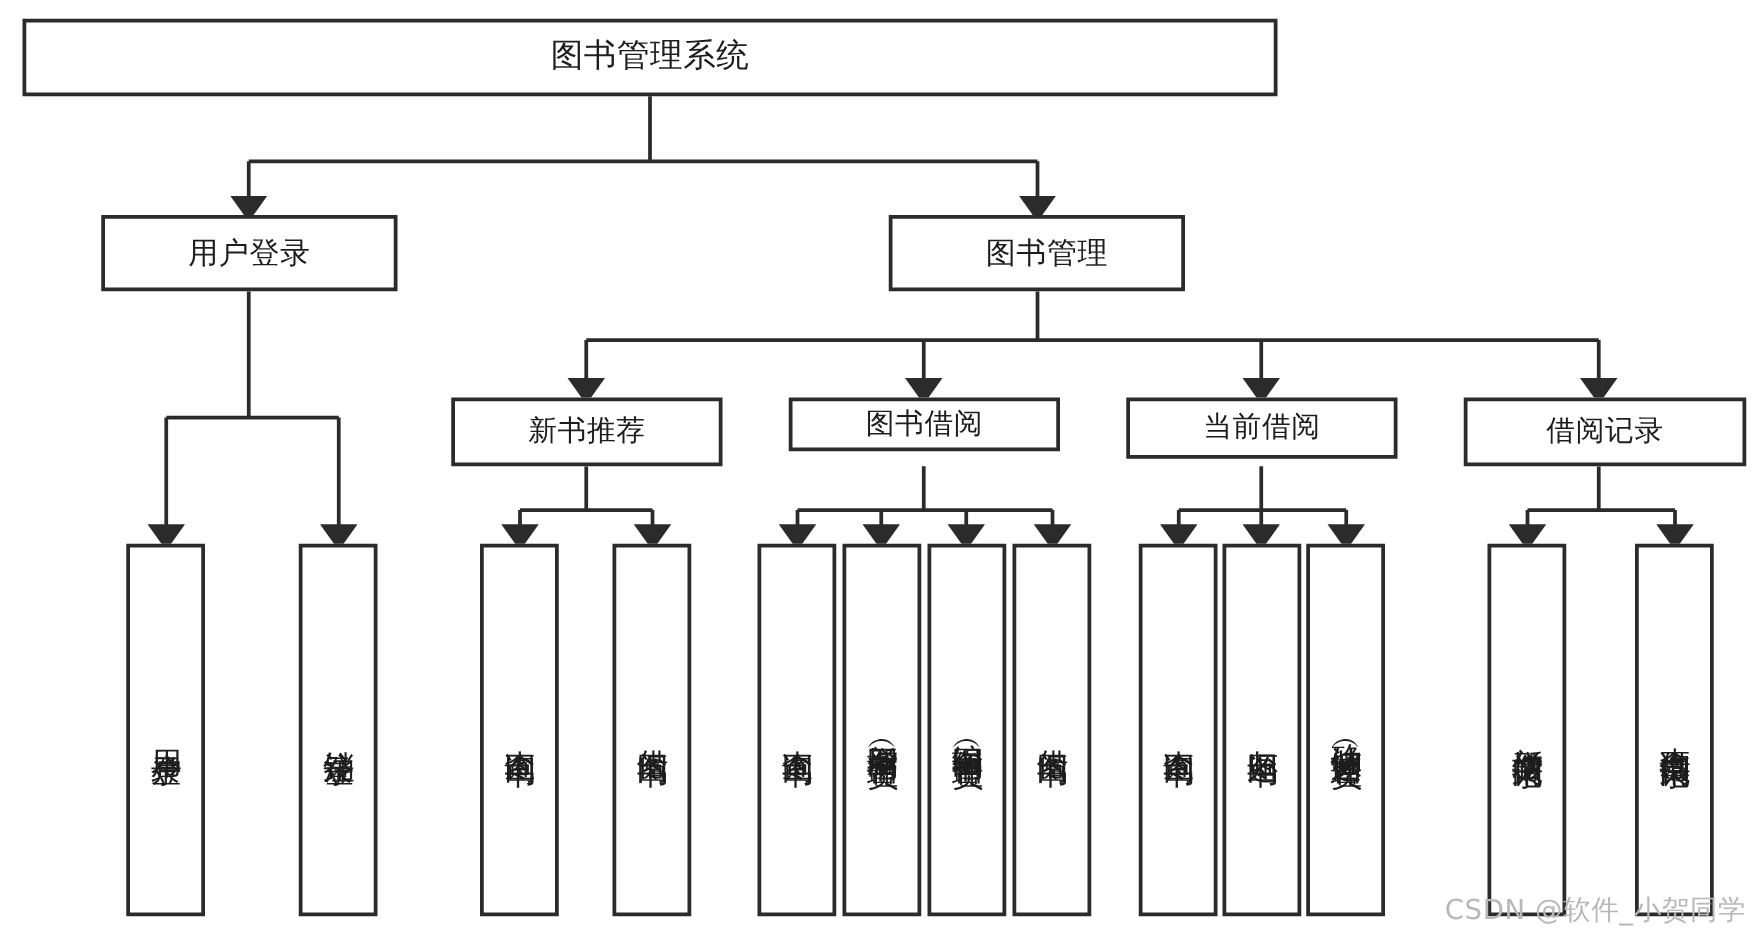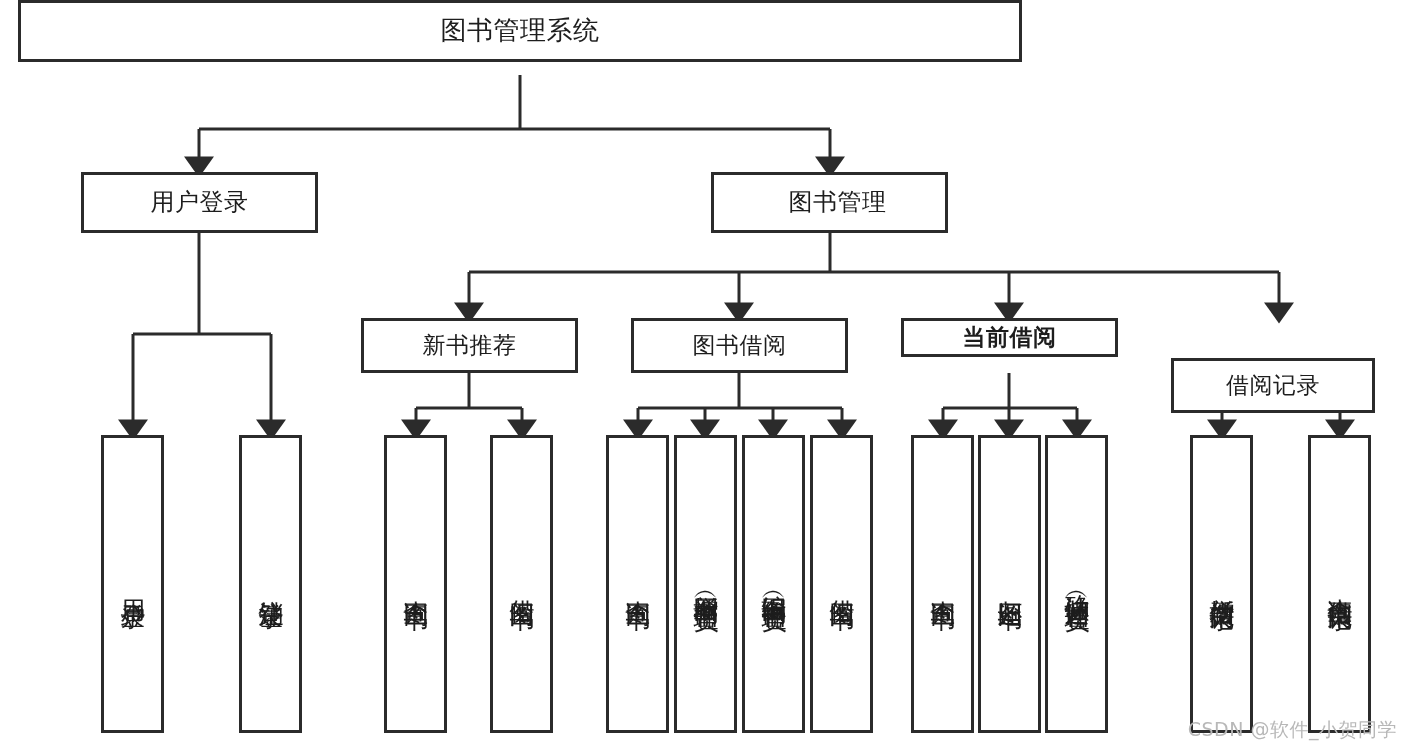--- a/index.html
+++ b/index.html
@@ -53,21 +53,21 @@
     line-height:1.12;
     letter-spacing:2px;
     white-space:nowrap;
   }
 
   
   #watermark{
     position:absolute;
     right:8px;
     bottom:4px;
-    font-size:19px;
+    font-size:22px;
     color:#b8b8b8;
     letter-spacing:0.5px;
     white-space:nowrap;
     pointer-events:none;
   }
 </style>
 </head>
 <body>
 
 <div id="canvas">
@@ -115,45 +115,45 @@
       <path d="M1009,408 L1009,429" marker-end="url(#arw)"></path>
       <path d="M1077,408 L1077,429" marker-end="url(#arw)"></path>
 
       <path d="M1279,373 L1279,408"></path>
       <path d="M1222,408 L1340,408"></path>
       <path d="M1222,408 L1222,429" marker-end="url(#arw)"></path>
       <path d="M1340,408 L1340,429" marker-end="url(#arw)"></path>
     </g>
   </svg>
 
-  <div class="node n-root" style="left:18px;top:0;width:1004px;height:62px;">
+  <div class="node n-root" style="left:18px;top:15px;width:1004px;height:62px;">
     <span class="lbl">图书管理系统</span>
   </div>
 
   <div class="node n-l2" style="left:81px;top:172px;width:237px;height:61px;">
     <span class="lbl">用户登录</span>
   </div>
 
   <div class="node n-l2" style="left:711px;top:172px;width:237px;height:61px;padding-left:16px;">
     <span class="lbl">图书管理</span>
   </div>
 
   <div class="node n-l3" style="left:361px;top:318px;width:217px;height:55px;align-items:center;">
     <span class="lbl">新书推荐</span>
   </div>
 
-  <div class="node n-l3" style="left:631px;top:318px;width:217px;height:55px;">
+  <div class="node n-l3" style="left:631px;top:318px;width:217px;height:43px;">
     <span class="lbl">图书借阅</span>
   </div>
 
-  <div class="node n-l3" style="left:901px;top:318px;width:217px;height:39px;font-weight:bold;">
+  <div class="node n-l3" style="left:901px;top:318px;width:217px;height:49px;">
     <span class="lbl">当前借阅</span>
   </div>
 
-  <div class="node n-l3" style="left:1171px;top:318px;width:204px;height:55px;margin-top:40px;">
+  <div class="node n-l3" style="left:1171px;top:318px;width:226px;height:55px;">
     <span class="lbl">借阅记录</span>
   </div>
 
   <div class="node n-leaf" style="left:101px;top:435px;width:63px;height:298px;">
     <span class="lbl">用户登录</span>
   </div>
 
   <div class="node n-leaf" style="left:239px;top:435px;width:63px;height:298px;">
     <span class="lbl">注销登录</span>
   </div>

